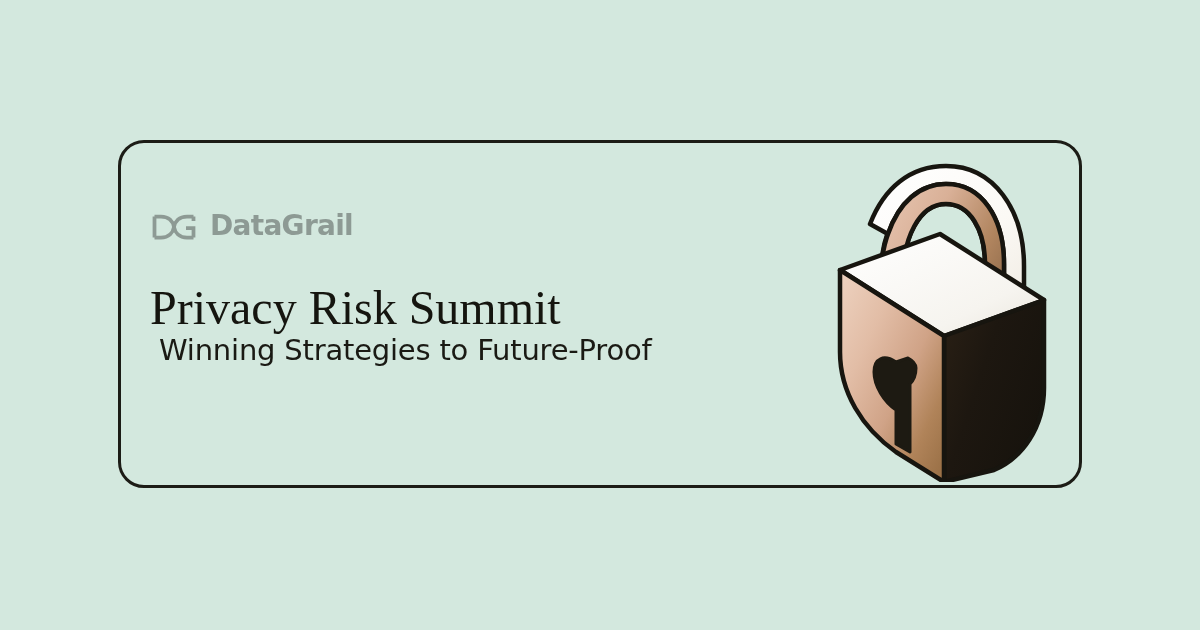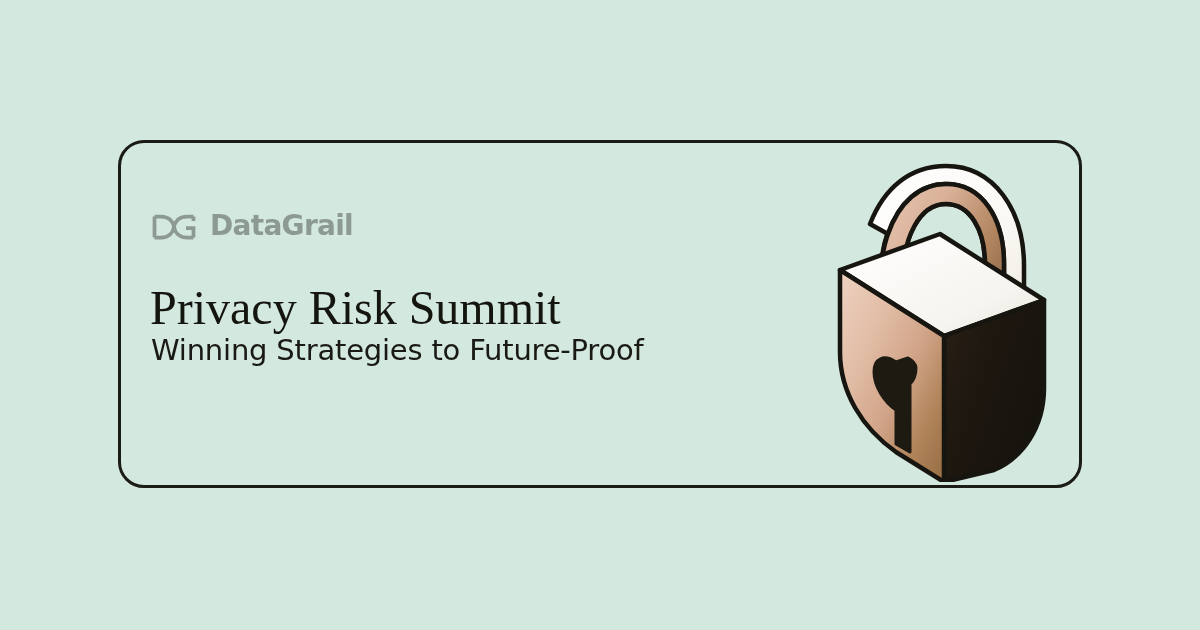--- a/index.html
+++ b/index.html
@@ -83,20 +83,21 @@
     font-family: "DejaVu Sans", sans-serif;
     font-size: 29px;
     font-weight: 400;
     letter-spacing: -0.2px;
     color: #1a1a14;
     line-height: 1.44;
   }
   #subtitle .sub-line {
     display: block;
     white-space: nowrap;
+    margin-left: 8px;
   }
 
   
   #padlock {
     position: absolute;
     left: 822px;
     top: 152px;
     width: 250px;
     height: 330px;
   }

